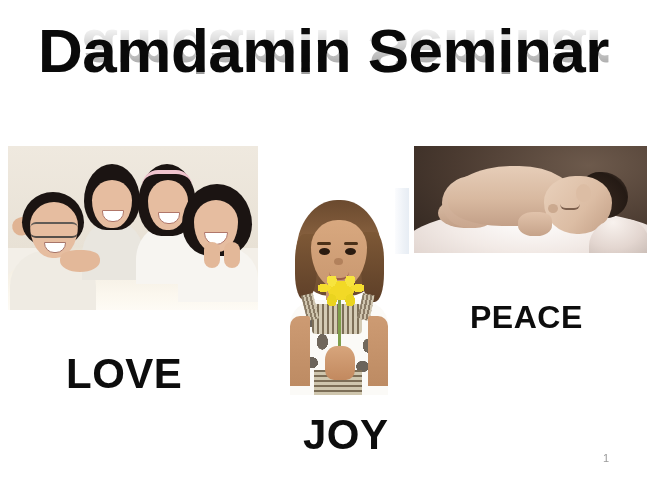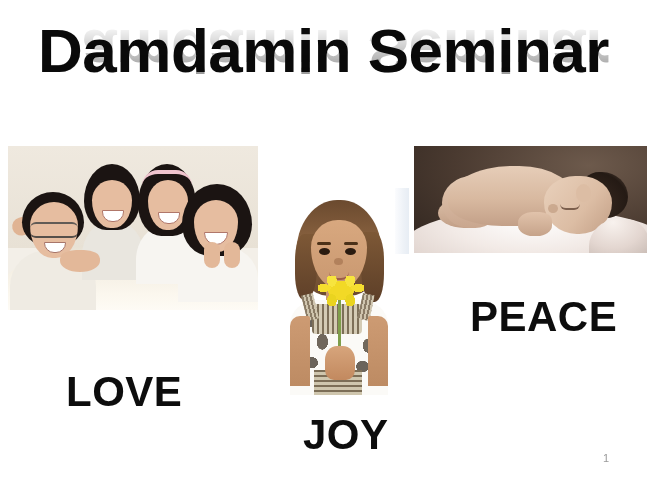--- a/index.html
+++ b/index.html
@@ -352,23 +352,23 @@
 
   
   .word-label {
     position: absolute;
     font-family: "Liberation Sans", sans-serif;
     font-weight: bold;
     color: #0d0d0d;
     white-space: nowrap;
     letter-spacing: 0.5px;
   }
-  #label-love  { left: 66px;  top: 352px; font-size: 42px; line-height: 44px; margin-top: 18px; }
+  #label-love  { left: 66px;  top: 352px; font-size: 42px; line-height: 44px; }
   #label-joy   { left: 303px; top: 413px; font-size: 42px; line-height: 44px; }
-  #label-peace { left: 470px; top: 295px; font-size: 42px; line-height: 44px; }
+  #label-peace { left: 470px; top: 295px; font-size: 32px; line-height: 44px; }
 
   
   #page-number {
     position: absolute;
     left: 596px;
     top: 452px;
     width: 20px;
     text-align: center;
     font-family: "Liberation Sans", sans-serif;
     font-size: 11px;

